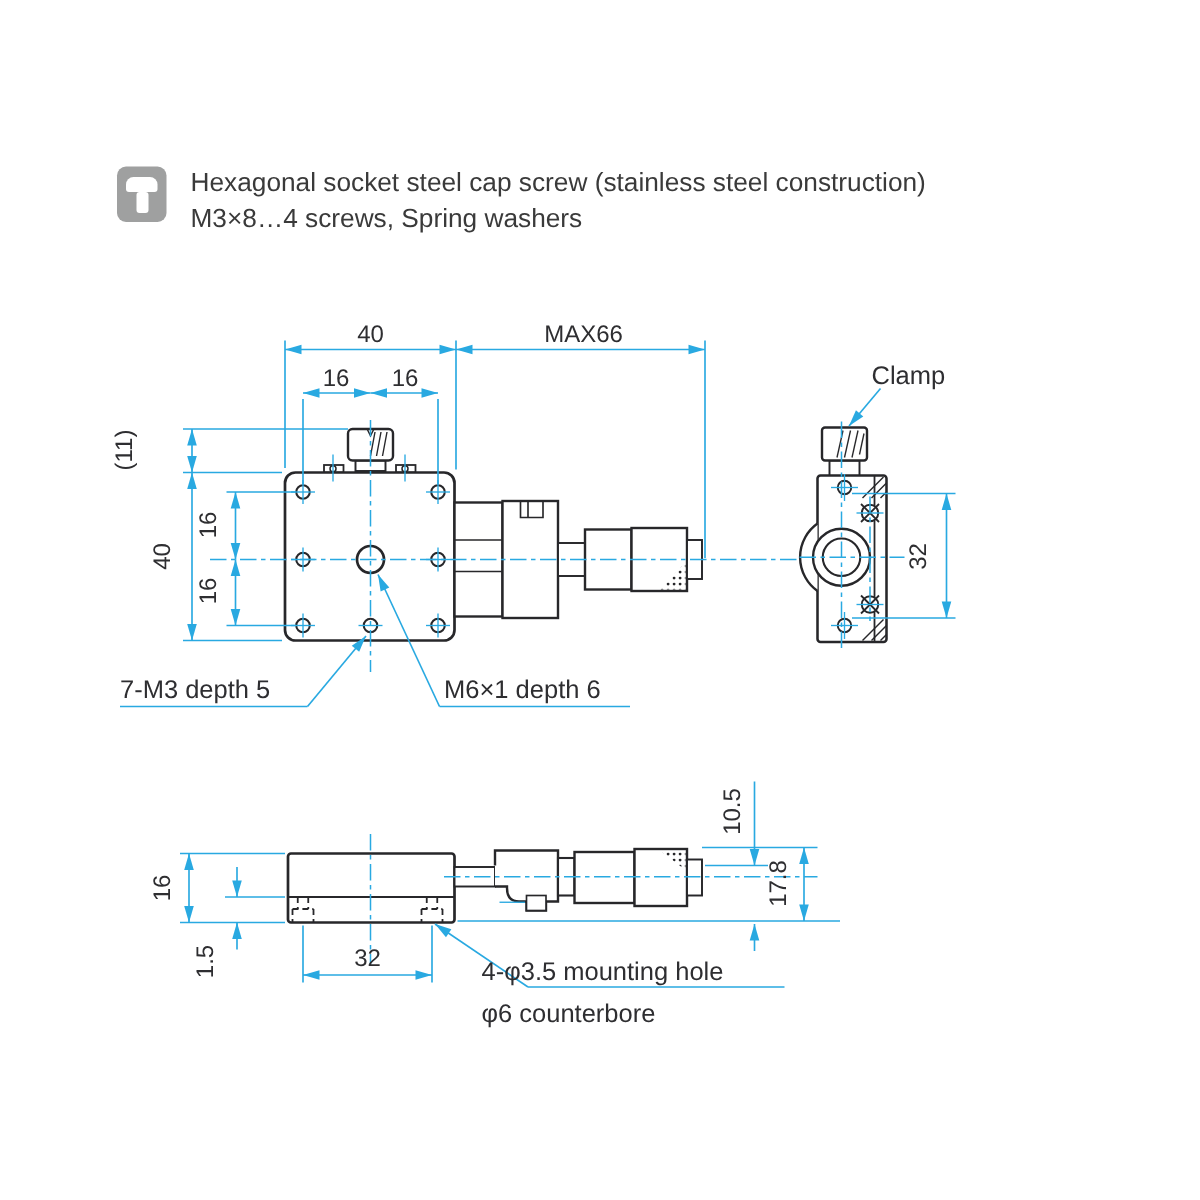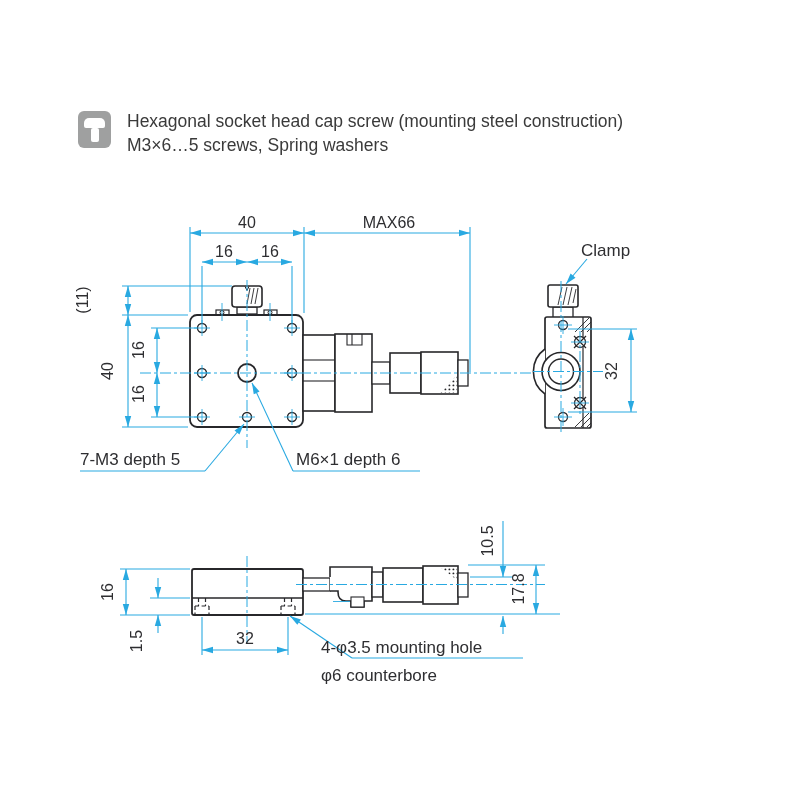--- a/index.html
+++ b/index.html
@@ -28,22 +28,22 @@
 </head>
 <body>
 
 <div id="canvas">
 
   <div class="note-icon">
     <div class="head"></div>
     <div class="shaft"></div>
   </div>
   <div class="note-text">
-    <div>Hexagonal socket head cap screw (mounting steel construction)</div>
-    <div>M3×6…5 screws, Spring washers</div>
+    <div>Hexagonal socket steel cap screw (stainless steel construction)</div>
+    <div>M3×8…4 screws, Spring washers</div>
   </div>
 
   <svg width="800" height="800" viewBox="0 0 800 800">
     <defs>
       <marker id="aE" markerWidth="13" markerHeight="9" refX="11.5" refY="4" orient="auto" markerUnits="userSpaceOnUse">
           <path d="M0.5,0.8 L11.5,4 L0.5,7.2 Z" fill="#29a9e1"></path>
         </marker>
       <marker id="aS" markerWidth="13" markerHeight="9" refX="11.5" refY="4" orient="auto-start-reverse" markerUnits="userSpaceOnUse">
           <path d="M0.5,0.8 L11.5,4 L0.5,7.2 Z" fill="#29a9e1"></path>
         </marker>

